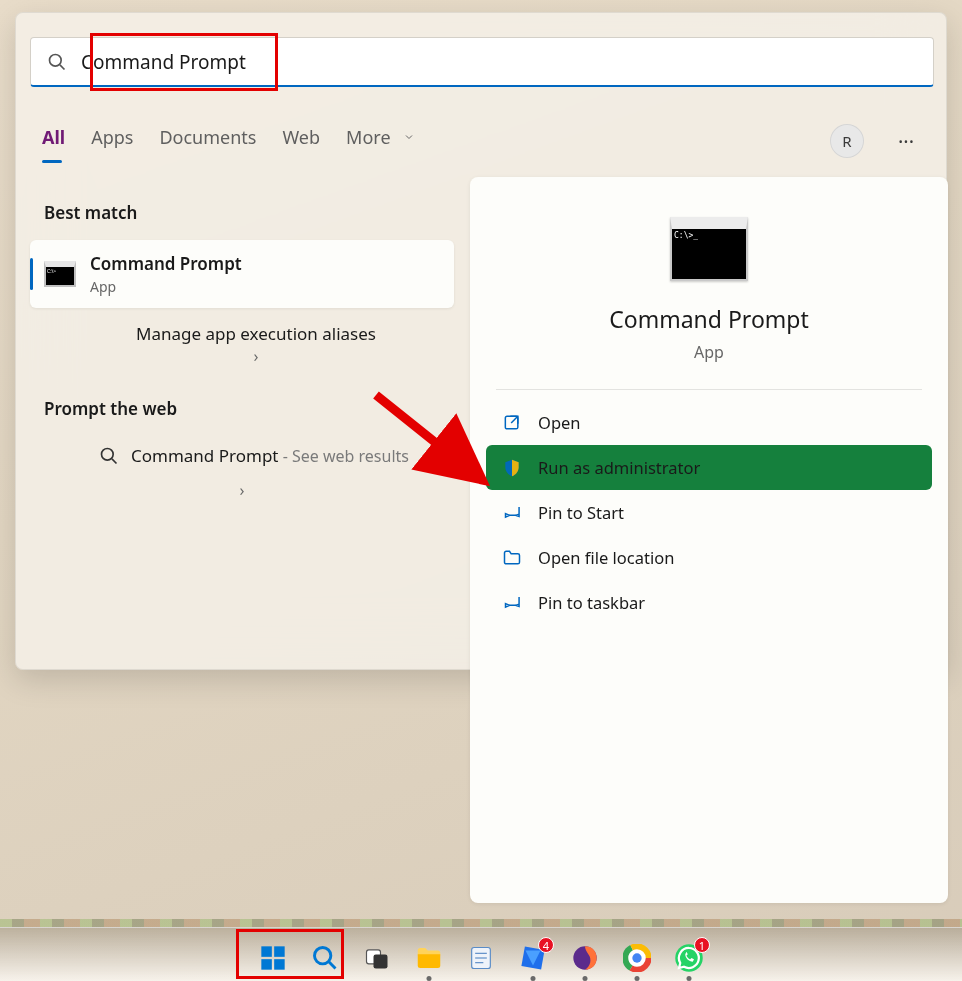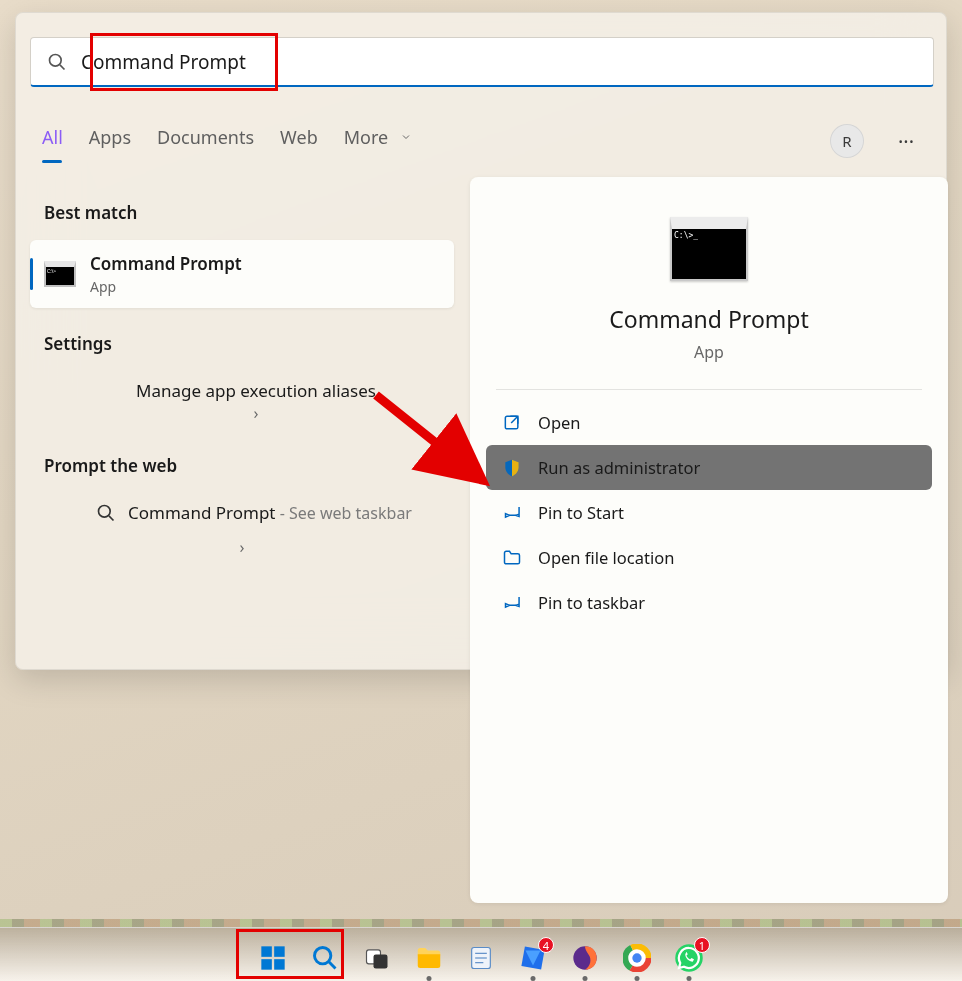--- a/index.html
+++ b/index.html
@@ -51,21 +51,21 @@
   .tabs-row {
     position: absolute;
     left: 26px; top: 108px;
     width: 880px; height: 40px;
     display: flex; align-items: center;
     gap: 26px;
     font-size: 18px;
     color: #5f5f5f;
   }
   .tab { cursor: pointer; position: relative; padding-bottom: 8px; }
-  .tab.active { color: #8b5cf6; font-weight: 400; }
+  .tab.active { color: #701a75; font-weight: 700; }
   .tab.active::after {
     content: "";
     position: absolute;
     left: 0; bottom: -6px;
     width: 20px; height: 3px;
     background: #0067c0;
     border-radius: 2px;
   }
   .tab-more { display: flex; align-items: center; gap: 12px; }
   .spacer { flex: 1; }
@@ -157,21 +157,21 @@
   .app-big-sub { text-align:center; font-size:16px; color:#666; margin-top:6px; }
   .divider { height:1px; background: rgba(0,0,0,0.1); margin: 26px 10px 10px 10px; }
 
   .action {
     display:flex; align-items:center; gap:16px;
     padding: 11px 16px;
     border-radius: 6px;
     font-size: 16.5px; color: #1a1a1a;
     cursor: pointer;
   }
-  .action.highlight { background: #737373; }
+  .action.highlight { background: #15803d; }
   .action svg { flex: 0 0 20px; }
 
   
   .arrow {
     position: absolute;
     left: 352px; top: 370px;
     width: 130px; height: 110px;
     pointer-events: none;
   }
 
@@ -248,35 +248,34 @@
   <div class="left-col">
     <div class="section-label">Best match</div>
     <div class="best-match-item">
       <div class="app-mini-icon"></div>
       <div class="best-match-text">
         <div class="best-match-title">Command Prompt</div>
         <div class="best-match-sub">App</div>
       </div>
     </div>
 
-    <div class="section-label" style="margin-top:14px">Settings</div>
     <div class="list-item">
       <span>Manage app execution aliases</span>
       <span class="chev">›</span>
     </div>
 
     <div class="section-label" style="margin-top:6px">Prompt the web</div>
     <div class="list-item web-item" style="padding-left:14px;">
       <div style="display:flex;align-items:center;gap:12px;">
         <svg class="web-icon" width="20" height="20" viewBox="0 0 24 24" fill="none" stroke="#333" stroke-width="2">
             <circle cx="10" cy="10" r="7"></circle>
             <line x1="21" y1="21" x2="15.5" y2="15.5"></line>
           </svg>
         <span>
-          <span class="q">Command Prompt</span><span class="hint"> - See web taskbar</span>
+          <span class="q">Command Prompt</span><span class="hint"> - See web results</span>
         </span>
       </div>
       <span class="chev">›</span>
     </div>
   </div>
 
   <div class="right-col">
     <div class="app-big-icon"></div>
     <div class="app-big-title">Command Prompt</div>
     <div class="app-big-sub">App</div>

